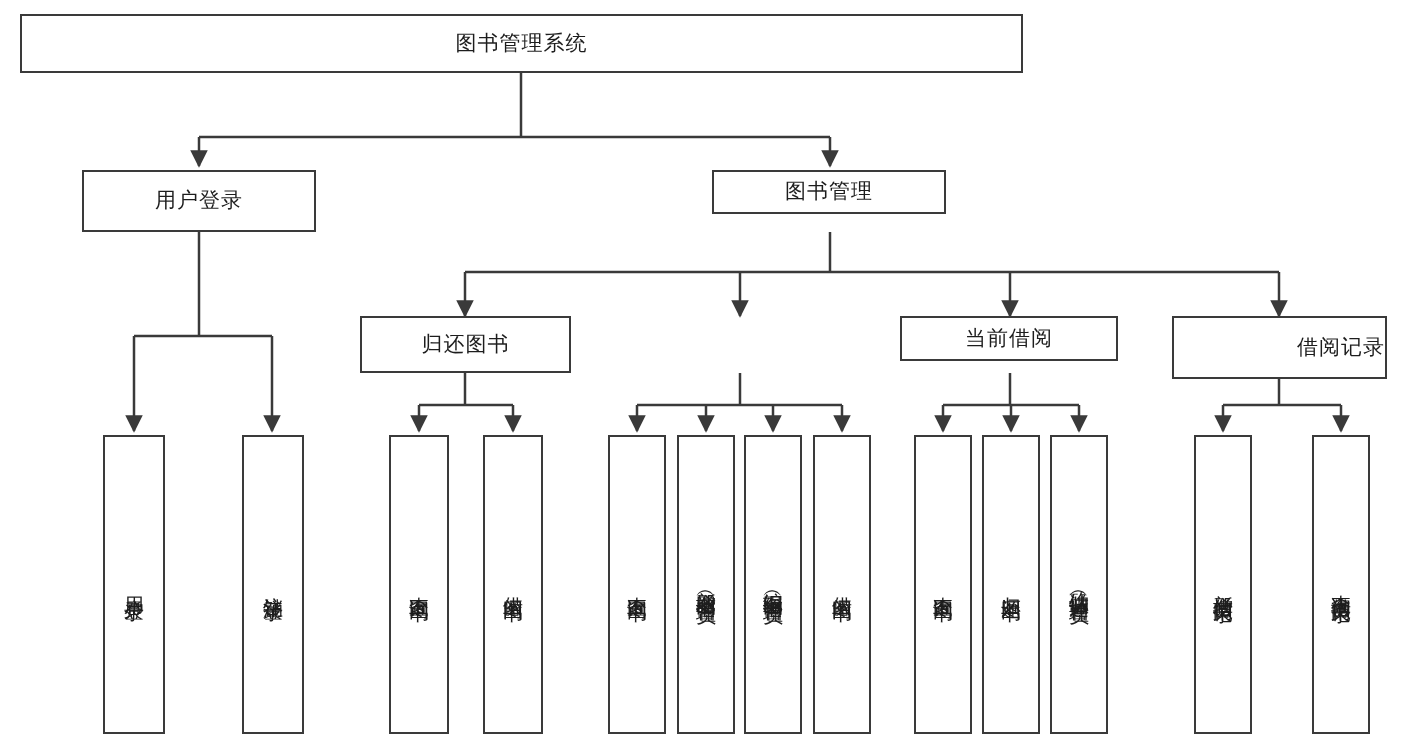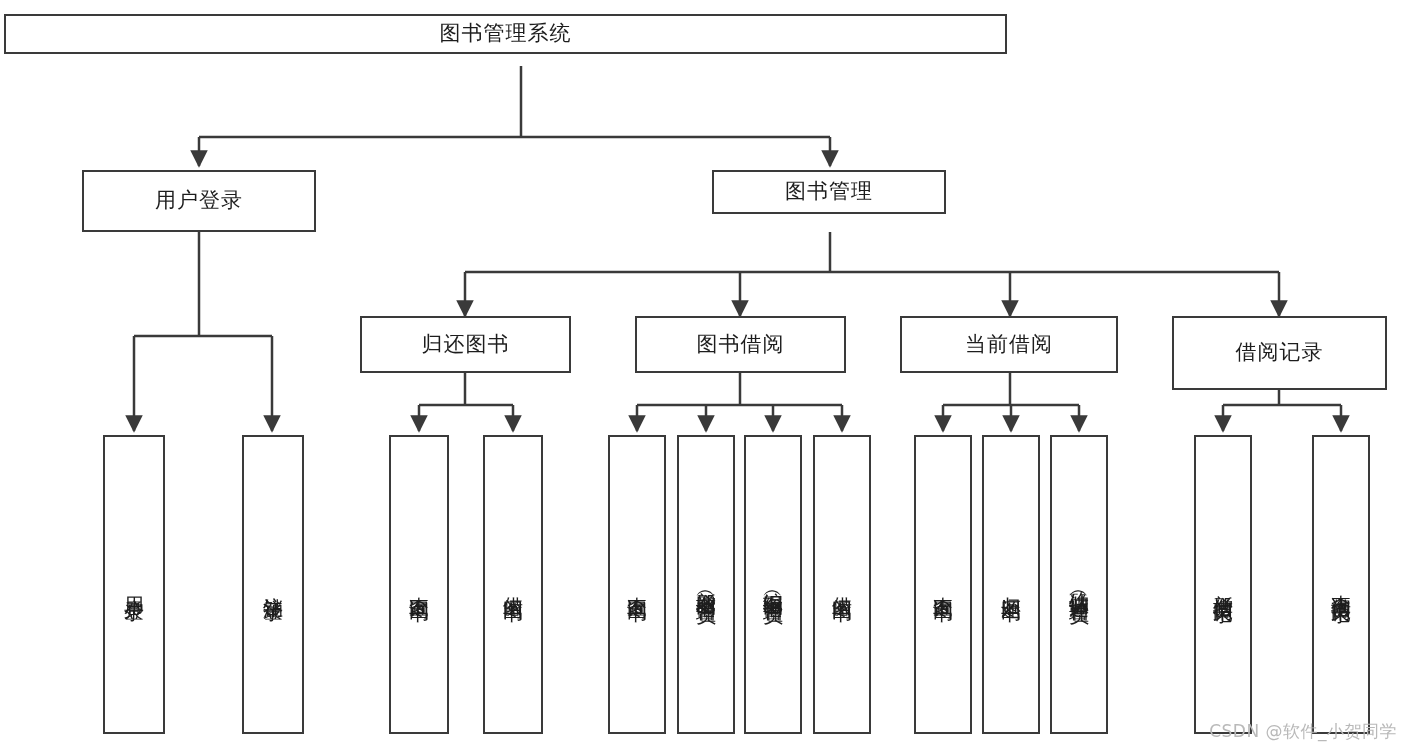--- a/index.html
+++ b/index.html
@@ -114,41 +114,38 @@
       <path d="M 1011 405 L 1011 431" marker-end="url(#arrow)"></path>
       <path d="M 1079 405 L 1079 431" marker-end="url(#arrow)"></path>
 
       <path d="M 1279 373 L 1279 405"></path>
       <path d="M 1223 405 L 1341 405"></path>
       <path d="M 1223 405 L 1223 431" marker-end="url(#arrow)"></path>
       <path d="M 1341 405 L 1341 431" marker-end="url(#arrow)"></path>
     </g>
   </svg>
 
-  <div class="node horiz" style="left:4px; top:14px; width:1003px; height:40px;">
+  <div class="node horiz" style="left:20px; top:14px; width:1003px; height:59px;">
     <span>图书管理系统</span>
   </div>
 
   <div class="node horiz" style="left:82px; top:170px; width:234px; height:62px;">
     <span>用户登录</span>
   </div>
   <div class="node horiz" style="left:712px; top:170px; width:234px; height:44px;">
     <span>图书管理</span>
   </div>
 
   <div class="node horiz" style="left:360px; top:316px; width:211px; height:57px;">
     <span>归还图书</span>
   </div>
-  <div class="node horiz" style="left:635px; top:316px; width:211px; height:57px;">
-    <span>图书借阅</span>
-  </div>
-  <div class="node horiz" style="left:900px; top:316px; width:218px; height:57px;justify-content:center;">
+  <div class="node horiz" style="left:900px; top:316px; width:218px; height:45px;justify-content:center;">
     <span>当前借阅</span>
   </div>
-  <div class="node horiz" style="left:1172px; top:316px; width:215px; height:74px;">
+  <div class="node horiz" style="left:1172px; top:316px; width:215px; height:63px;justify-content:flex-end;">
     <span>借阅记录</span>
   </div>
 
   <div class="node vert" style="left:103px; top:435px; width:62px; height:299px;">
     <span class="vtext">用户登录</span>
   </div>
   <div class="node vert" style="left:242px; top:435px; width:62px; height:299px;">
     <span class="vtext">注销登录</span>
   </div>
 
@@ -182,15 +179,14 @@
     <span class="vtext">确认归还（管理员）</span>
   </div>
 
   <div class="node vert" style="left:1194px; top:435px; width:58px; height:299px;">
     <span class="vtext">新增借阅记录</span>
   </div>
   <div class="node vert" style="left:1312px; top:435px; width:58px; height:299px;">
     <span class="vtext">查询借阅记录</span>
   </div>
 
-  <div id="watermark">CSDN @软件_小贺同学</div>
 
 </div>
 
 </body></html>

